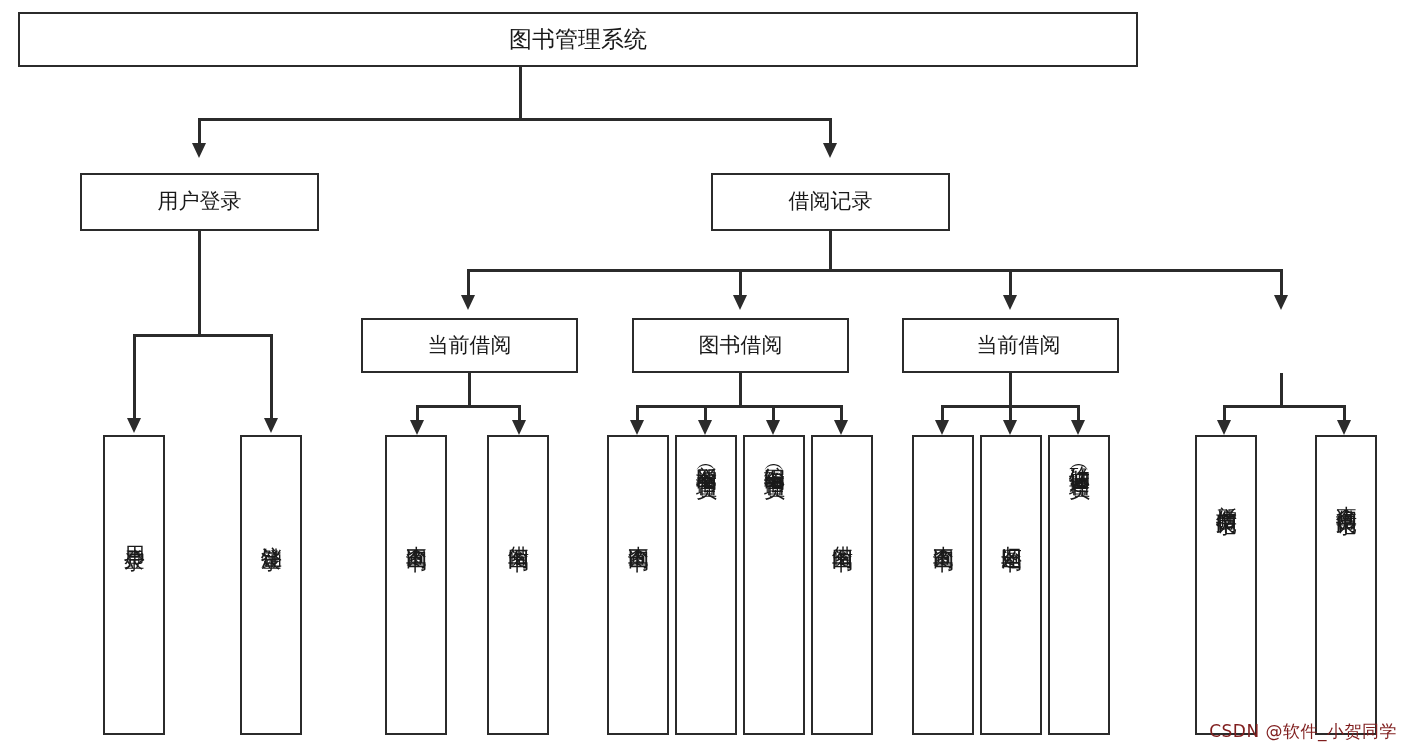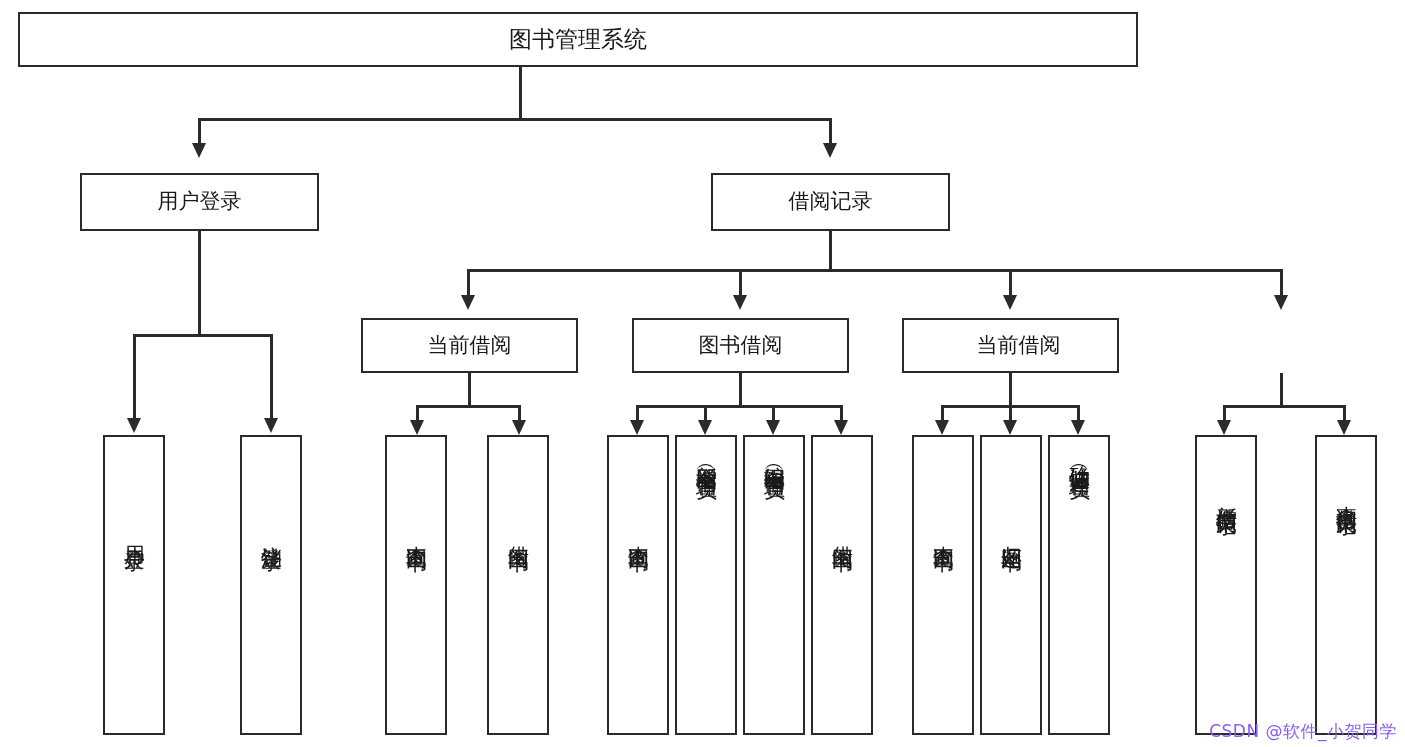--- a/index.html
+++ b/index.html
@@ -72,21 +72,21 @@
     border-right:7px solid transparent;
     border-top:15px solid #2b2b2b;
   }
 
   
   #watermark{
     position:absolute;
     right:8px;
     bottom:4px;
     font-size:17px;
-    color:#8b5cf6;
+    color:#7f1d1d;
     letter-spacing:0.5px;
     white-space:nowrap;
     pointer-events:none;
   }
 </style>
 </head>
 <body>
 
 <div id="canvas">
 

